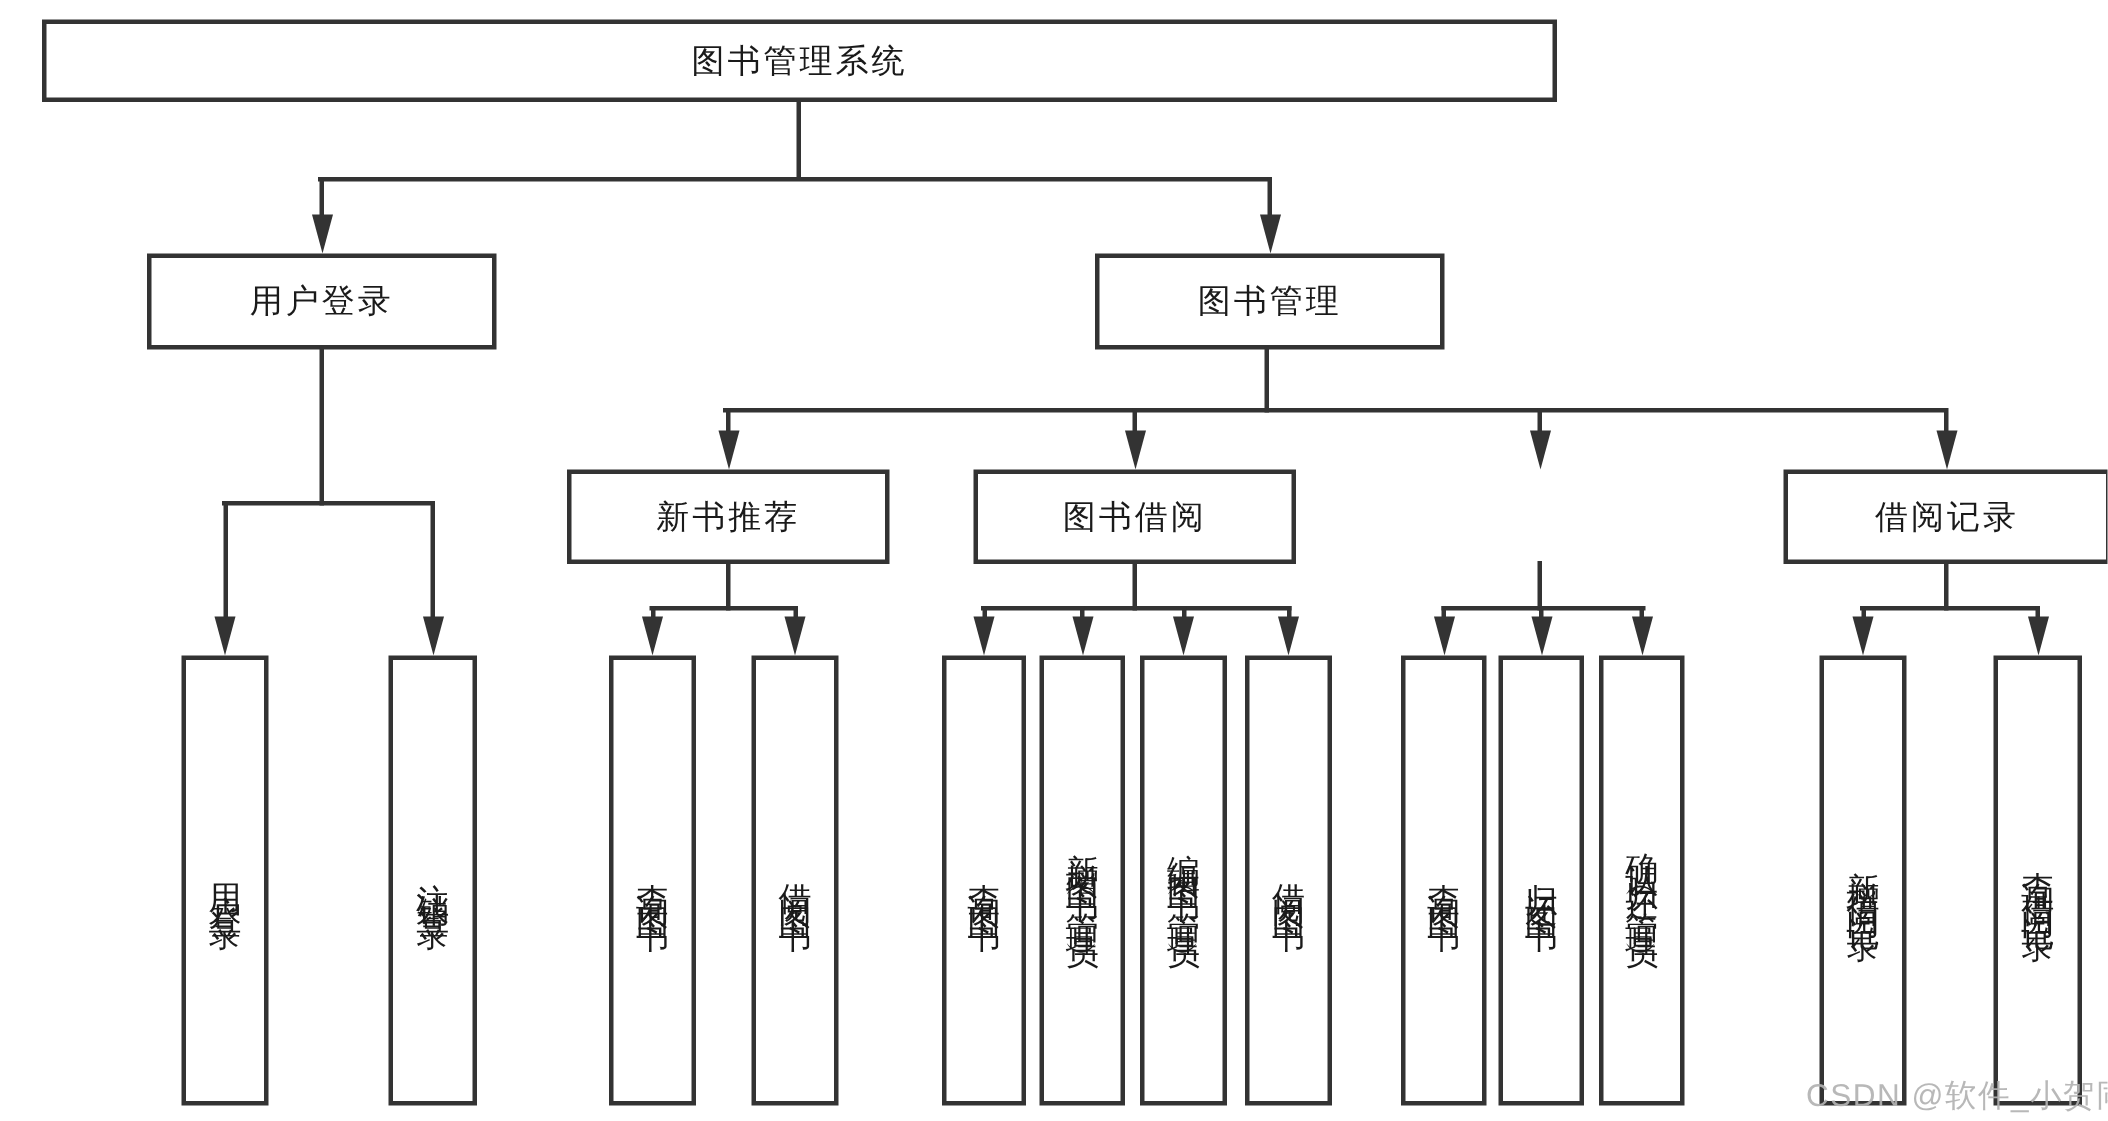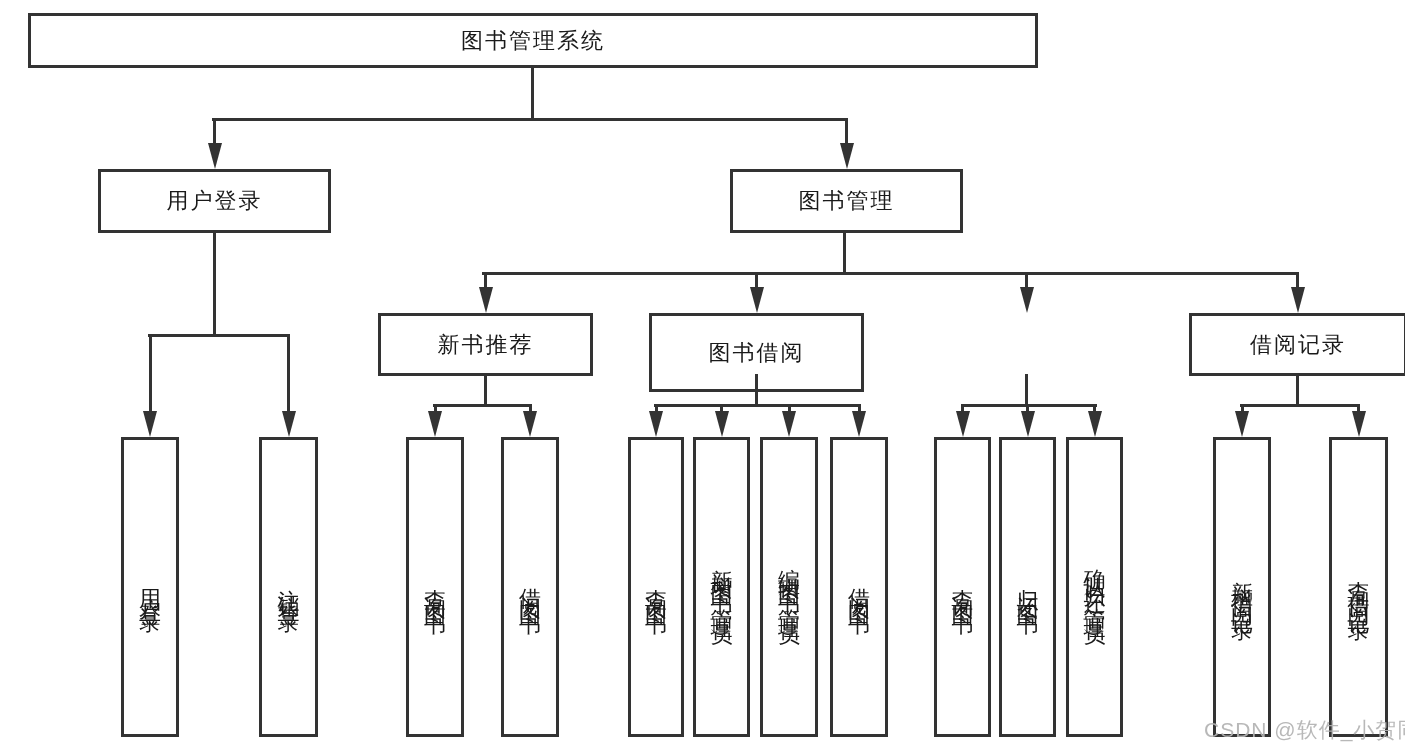--- a/index.html
+++ b/index.html
@@ -32,21 +32,21 @@
 <body>
 
 <div class="stage">
 
   <div class="box h-box" style="left:12px; top:13px; width:1010px; height:55px;">图书管理系统</div>
 
   <div class="box h-box" style="left:82px; top:169px; width:233px; height:64px;">用户登录</div>
   <div class="box h-box" style="left:714px; top:169px; width:233px; height:64px;">图书管理</div>
 
   <div class="box h-box" style="left:362px; top:313px; width:215px; height:63px;">新书推荐</div>
-  <div class="box h-box" style="left:633px; top:313px; width:215px; height:79px;">图书借阅</div>
+  <div class="box h-box" style="left:633px; top:313px; width:215px; height:63px;">图书借阅</div>
   <div class="box h-box" style="left:1173px; top:313px; width:218px; height:63px;">借阅记录</div>
 
   <div class="box v-box" style="left:105px; top:437px; width:58px; height:300px;">用户登录</div>
   <div class="box v-box" style="left:243px; top:437px; width:59px; height:300px;">注销登录</div>
 
   <div class="box v-box" style="left:390px; top:437px; width:58px; height:300px;">查询图书</div>
   <div class="box v-box" style="left:485px; top:437px; width:58px; height:300px;">借阅图书</div>
 
   <div class="box v-box" style="left:612px; top:437px; width:56px; height:300px;">查询图书</div>
   <div class="box v-box" style="left:677px; top:437px; width:57px; height:300px;">新增图书（管理员）</div>

